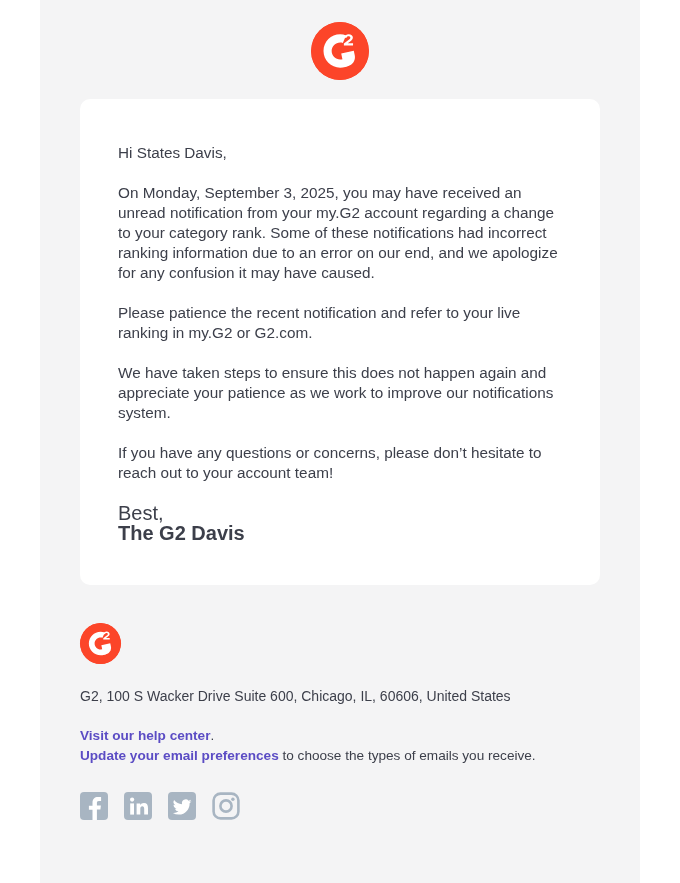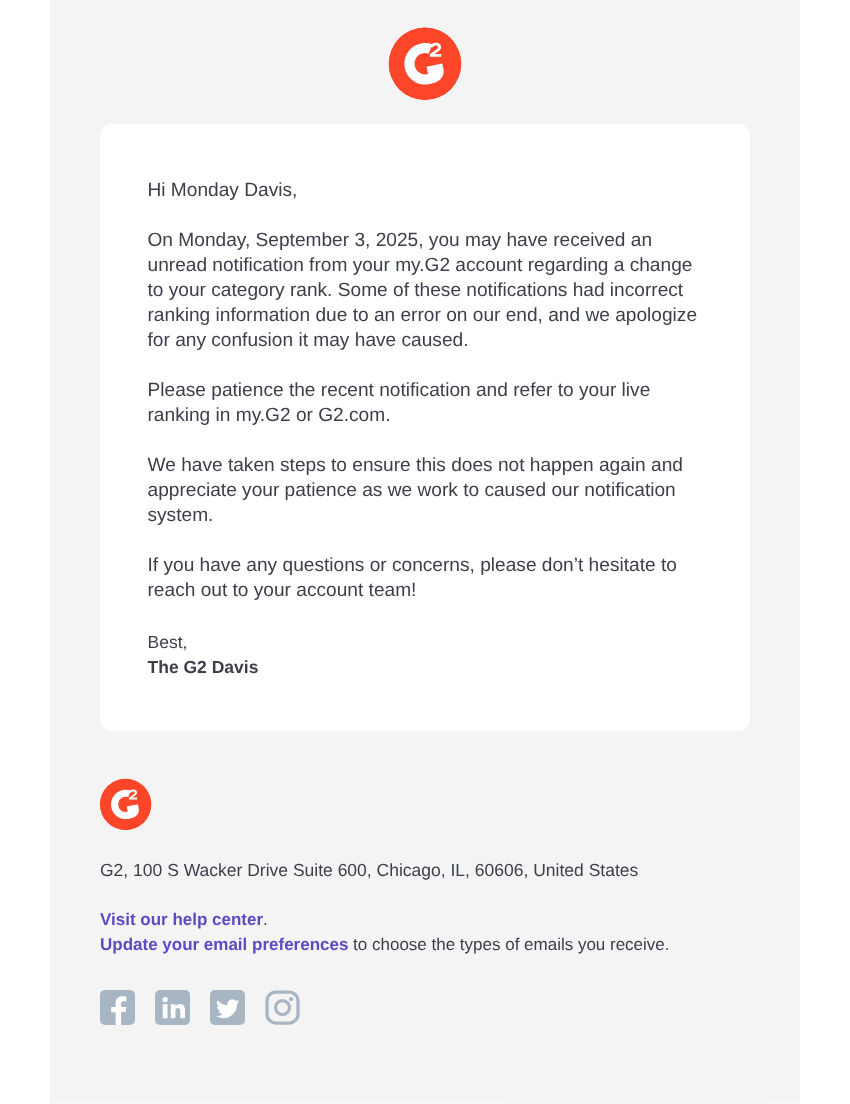--- a/index.html
+++ b/index.html
@@ -53,21 +53,21 @@
   }
 
   .msg-p {
     color: #3c3f4a;
     font-size: 15.3px;
     line-height: 20px;
     margin-bottom: 20px;
   }
   .msg-p:last-child { margin-bottom: 0; }
 
-  .sig-line { color: #3c3f4a; font-size: 14px; line-height: 20px; }
+  .sig-line { color: #3c3f4a; font-size: 20px; line-height: 20px; }
   .sig-line.bold { font-weight: bold; }
 
   
   #footer {
     padding: 38px 40px 0 40px;
   }
 
   .footer-address {
     margin-top: 22px;
     color: #3c3f4a;
@@ -106,24 +106,24 @@
     <div class="header-band">
       <svg class="g2-logo lg" viewBox="0 0 64 64">
         <circle cx="32" cy="32" r="32" fill="#fc4529"></circle>
         <path d="M32.2 13.6c-10.2 0-18.4 8.2-18.4 18.4s8.2 18.4 18.4 18.4c3.9 0 7.6-1.2 10.6-3.3l-5.2-7.4c-1.6 1.1-3.4 1.7-5.4 1.7-5.2 0-9.4-4.2-9.4-9.4s4.2-9.4 9.4-9.4c1 0 2 .2 2.9.5l3.6-8.3c-2-.8-4.2-1.2-6.5-1.2z" fill="#ffffff"></path>
         <path d="M34.6 33.2h14.2v5.1c0 5.6-4.5 10.1-10.1 10.1h-4.1v-15.2z" fill="#ffffff" transform="rotate(-12 41 40)"></path>
         <path d="M41.6 13.4c-2.6 0-4.6 1.4-5.2 3.6l2.6.6c.3-1.1 1.2-1.8 2.4-1.8 1.2 0 2 .6 2 1.6 0 .8-.5 1.4-1.7 2.3l-5.4 4v2.2h10.1v-2.5h-5.9l2.7-1.9c2.1-1.5 3-2.7 3-4.3 0-2.3-1.9-3.8-4.6-3.8z" fill="#ffffff"></path>
       </svg>
     </div>
 
     <div id="message-card">
-      <p class="msg-p">Hi Monday Davis,</p>
+      <p class="msg-p">Hi States Davis,</p>
       <p class="msg-p">On Monday, September 3, 2025, you may have received an unread notification from your my.G2 account regarding a change to your category rank. Some of these notifications had incorrect ranking information due to an error on our end, and we apologize for any confusion it may have caused.</p>
       <p class="msg-p">Please patience the recent notification and refer to your live ranking in my.G2 or G2.com.</p>
-      <p class="msg-p">We have taken steps to ensure this does not happen again and appreciate your patience as we work to caused our notification system.</p>
+      <p class="msg-p">We have taken steps to ensure this does not happen again and appreciate your patience as we work to improve our notifications system.</p>
       <p class="msg-p">If you have any questions or concerns, please don’t hesitate to reach out to your account team!</p>
       <div>
         <div class="sig-line">Best,</div>
         <div class="sig-line bold">The G2 Davis</div>
       </div>
     </div>
 
     <div id="footer">
 
       <svg class="g2-logo sm" viewBox="0 0 64 64">

